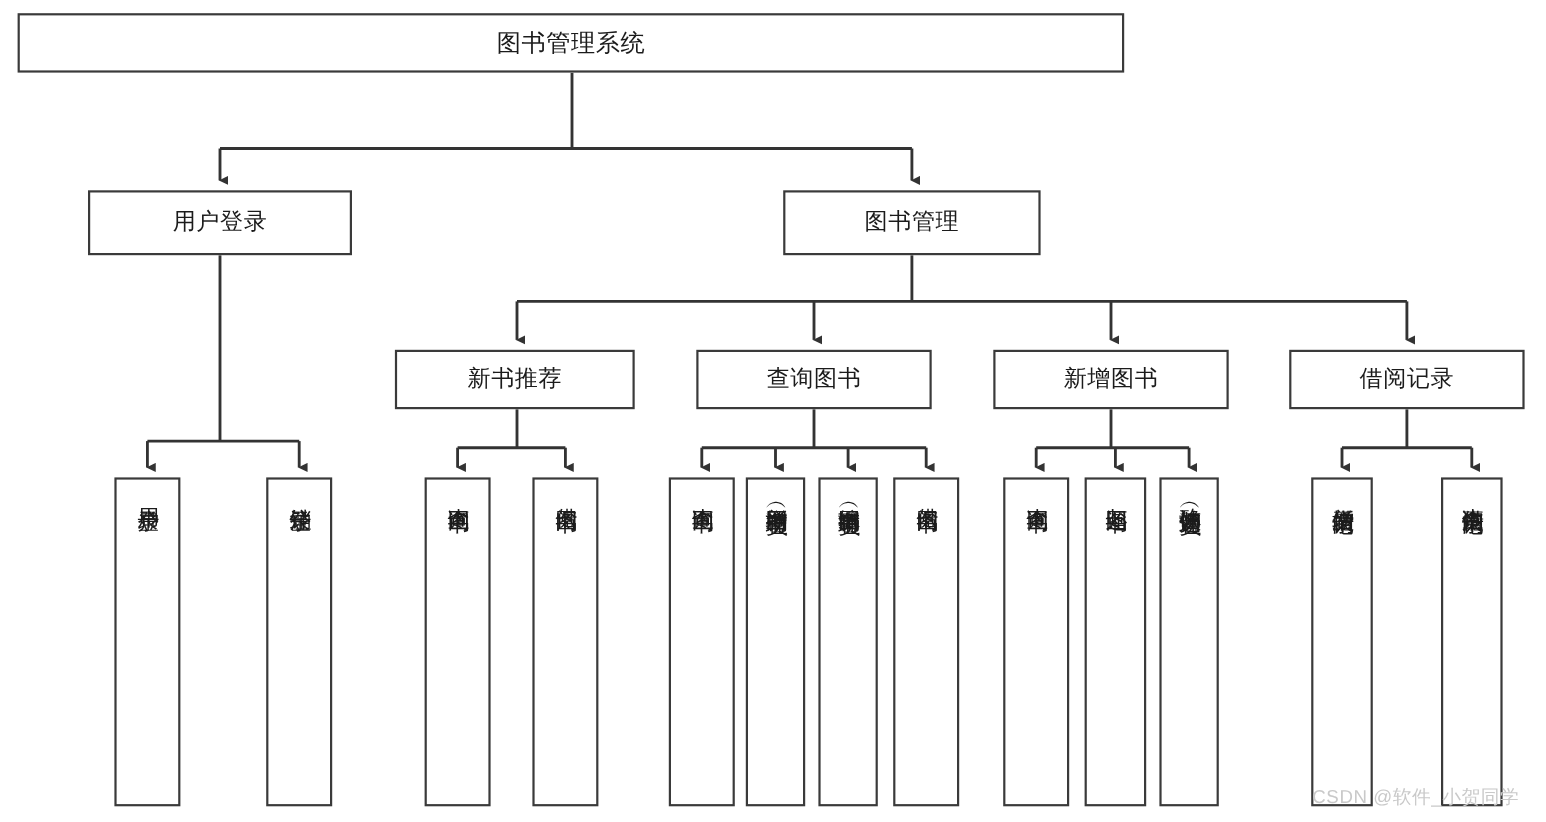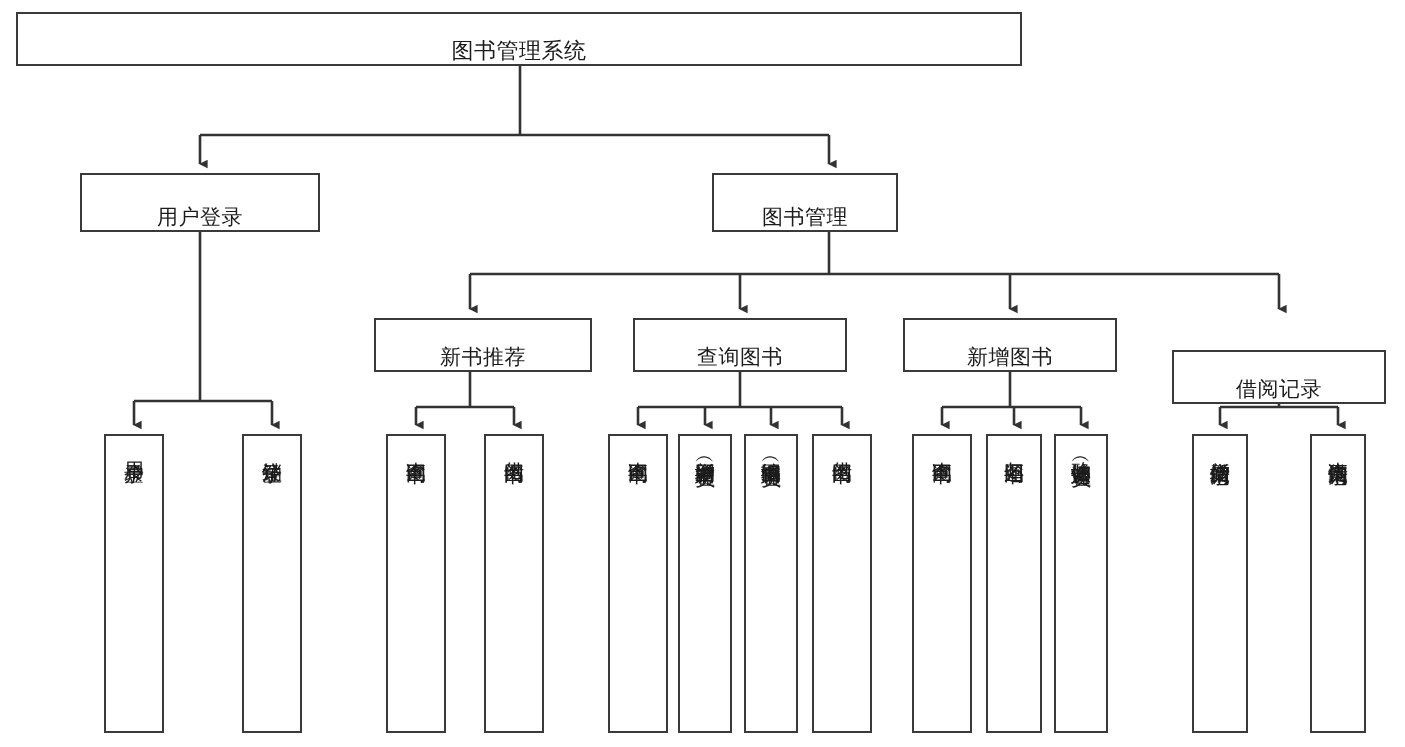--- a/index.html
+++ b/index.html
@@ -12,21 +12,21 @@
   #diagram-root{position:relative;width:1405px;height:747px;background:#fff;}
   svg#tree-svg{position:absolute;left:0;top:0;width:1405px;height:747px;display:block;}
 
   
   .node{
     position:absolute;
     box-sizing:border-box;
     background:#ffffff;
     border:2px solid #3a3a3a;
     display:flex;
-    align-items:flex-end;
+    align-items:center;
     justify-content:center;
     color:#1b1b1b;
   }
   .node .label{
     display:block;
     text-align:center;
     line-height:1.18;
     letter-spacing:0.5px;
     white-space:pre-line;
   }
@@ -104,33 +104,33 @@
       </g>
   </svg>
 
   <div id="nodes-layer">
       <div class="node horizontal title-node" style="left: 16px; top: 12px; width: 1006px; height: 54px; border-color: rgb(58, 58, 58); background: rgb(255, 255, 255); color: rgb(27, 27, 27);">
         <span class="label">图书管理系统</span>
       </div>
       <div class="node horizontal" style="left: 80px; top: 173px; width: 240px; height: 59px; border-color: rgb(58, 58, 58); background: rgb(255, 255, 255); color: rgb(27, 27, 27);">
         <span class="label">用户登录</span>
       </div>
-      <div class="node horizontal" style="left: 712px; top: 173px; width: 186px; height: 59px; border-color: rgb(58, 58, 58); background: rgb(255, 255, 255); color: rgb(27, 27, 27);">
+      <div class="node horizontal" style="left: 712px; top: 173px; width: 234px; height: 59px; border-color: rgb(58, 58, 58); background: rgb(255, 255, 255); color: rgb(27, 27, 27);">
         <span class="label">图书管理</span>
       </div>
-      <div class="node horizontal" style="left: 374px; top: 318px; width: 218px; height: 54px; border-color: rgb(58, 58, 58); background: rgb(255, 255, 255); color: rgb(27, 27, 27);">
+      <div class="node horizontal" style="left: 359px; top: 318px; width: 218px; height: 54px; border-color: rgb(58, 58, 58); background: rgb(255, 255, 255); color: rgb(27, 27, 27);">
         <span class="label">新书推荐</span>
       </div>
       <div class="node horizontal" style="left: 633px; top: 318px; width: 214px; height: 54px; border-color: rgb(58, 58, 58); background: rgb(255, 255, 255); color: rgb(27, 27, 27);">
         <span class="label">查询图书</span>
       </div>
       <div class="node horizontal" style="left: 903px; top: 318px; width: 214px; height: 54px; border-color: rgb(58, 58, 58); background: rgb(255, 255, 255); color: rgb(27, 27, 27);">
         <span class="label">新增图书</span>
       </div>
-      <div class="node horizontal" style="left: 1172px; top: 318px; width: 214px; height: 54px; border-color: rgb(58, 58, 58); background: rgb(255, 255, 255); color: rgb(27, 27, 27); margin-top: 32px;">
+      <div class="node horizontal" style="left: 1172px; top: 318px; width: 214px; height: 54px; border-color: rgb(58, 58, 58); background: rgb(255, 255, 255); color: rgb(27, 27, 27);">
         <span class="label">借阅记录</span>
       </div>
       <div class="node vertical" style="left: 104px; top: 434px; width: 60px; height: 299px; border-color: rgb(58, 58, 58); background: rgb(255, 255, 255); color: rgb(27, 27, 27);">
         <span class="label">用户登录</span>
       </div>
       <div class="node vertical" style="left: 242px; top: 434px; width: 60px; height: 299px; border-color: rgb(58, 58, 58); background: rgb(255, 255, 255); color: rgb(27, 27, 27);">
         <span class="label">注销登录</span>
       </div>
       <div class="node vertical" style="left: 386px; top: 434px; width: 60px; height: 299px; border-color: rgb(58, 58, 58); background: rgb(255, 255, 255); color: rgb(27, 27, 27);">
         <span class="label">查询图书</span>
@@ -160,13 +160,14 @@
         <span class="label">确认归还（管理员）</span>
       </div>
       <div class="node vertical" style="left: 1192px; top: 434px; width: 56px; height: 299px; border-color: rgb(58, 58, 58); background: rgb(255, 255, 255); color: rgb(27, 27, 27);">
         <span class="label">新增借阅记录</span>
       </div>
       <div class="node vertical" style="left: 1310px; top: 434px; width: 56px; height: 299px; border-color: rgb(58, 58, 58); background: rgb(255, 255, 255); color: rgb(27, 27, 27);">
         <span class="label">查询借阅记录</span>
       </div>
     </div>
 
+  <div class="watermark" style="left:1193px; top:713px;">CSDN @软件_小贺同学</div>
 </div>
 
 </body></html>

